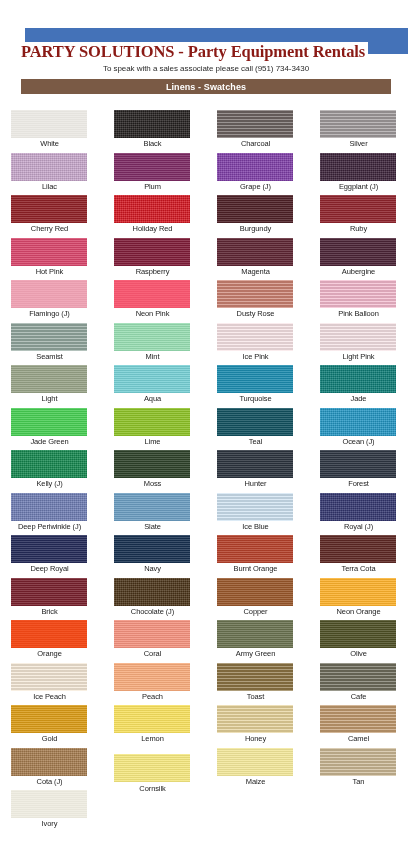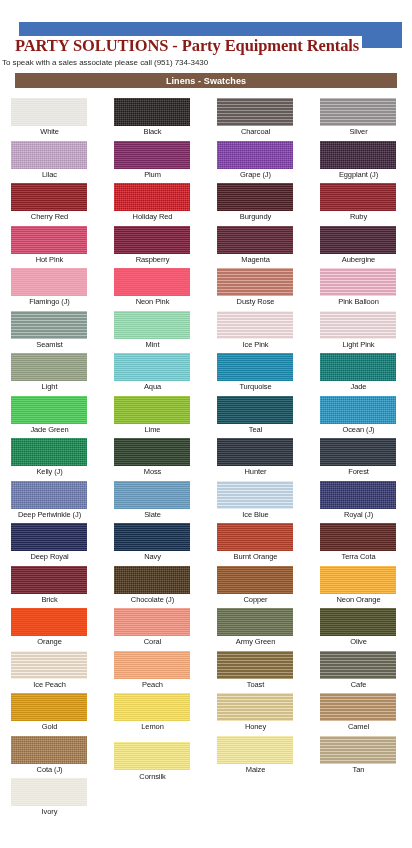--- a/index.html
+++ b/index.html
@@ -5,21 +5,21 @@
   html,body{margin:0;padding:0;}
   body{
     width:412px;height:848px;
     background:#ffffff;
     font-family:"Liberation Sans",sans-serif;
     overflow:hidden;
   }
   .page{position:relative;width:412px;height:848px;background:#fff;}
 
   
-  .header{position:relative;padding:2px;}
+  .header{position:relative;padding:8px;}
   .bluebar-wrap{position:relative;height:14px;margin:20px 0 0 0;}
   .bluebar-main{
     position:absolute;left:17px;top:0;width:355px;height:14px;
     background:#4472b8;
   }
   .bluebar-step{
     position:absolute;left:360px;top:0;width:40px;height:26px;
     background:#4472b8;
   }
 
@@ -29,21 +29,21 @@
     font-family:"Liberation Serif",serif;
     font-size:16.5px;
     font-weight:bold;
     color:#8a1a15;
     letter-spacing:-0.1px;
     line-height:18px;
     white-space:nowrap;
   }
   .subtitle{
     margin:3px 0 0 0;
-    text-align:left;
+    text-align:center;
     font-size:8px;
     color:#2a2a2a;
     letter-spacing:-0.05px;
   }
   .banner{
     margin:6px 13px 0 13px;
     height:15px;
     background:#7a5a45;
     color:#ffffff;
     font-size:9px;

